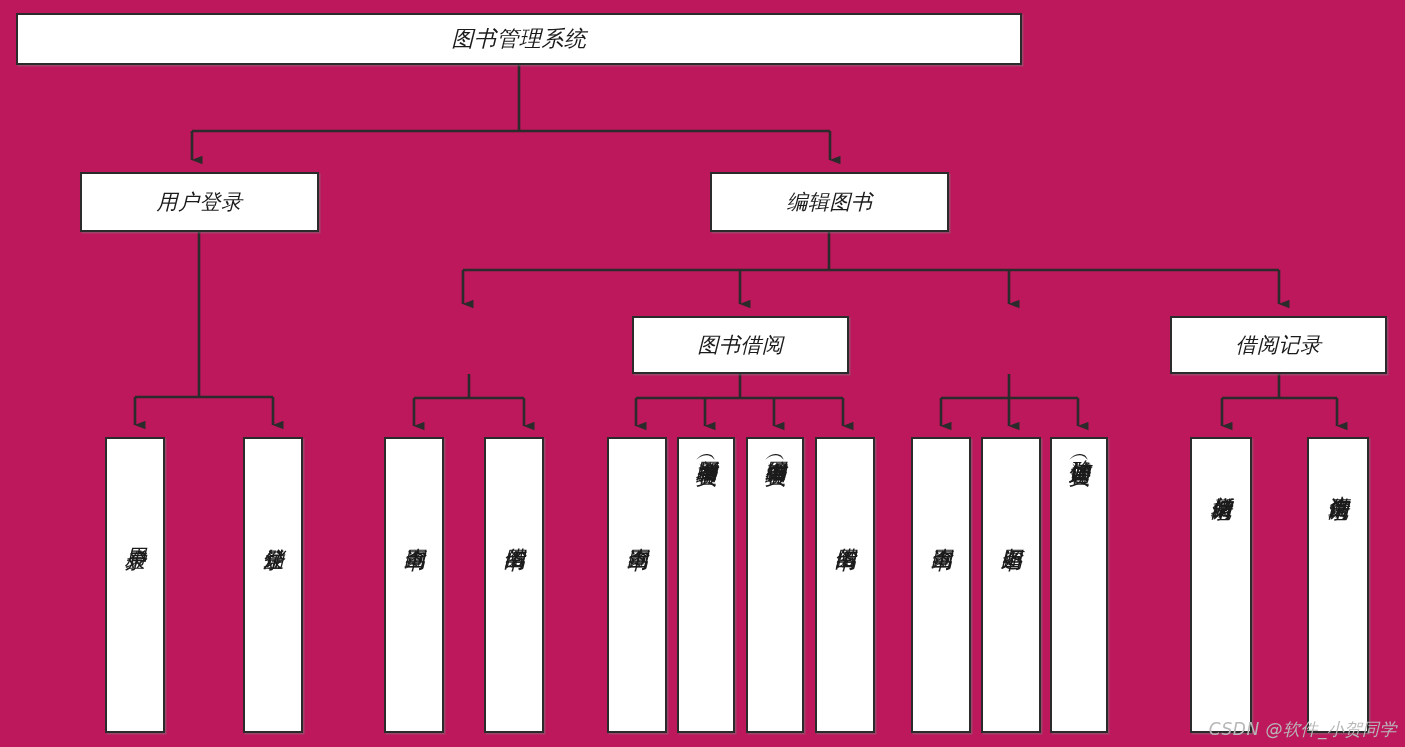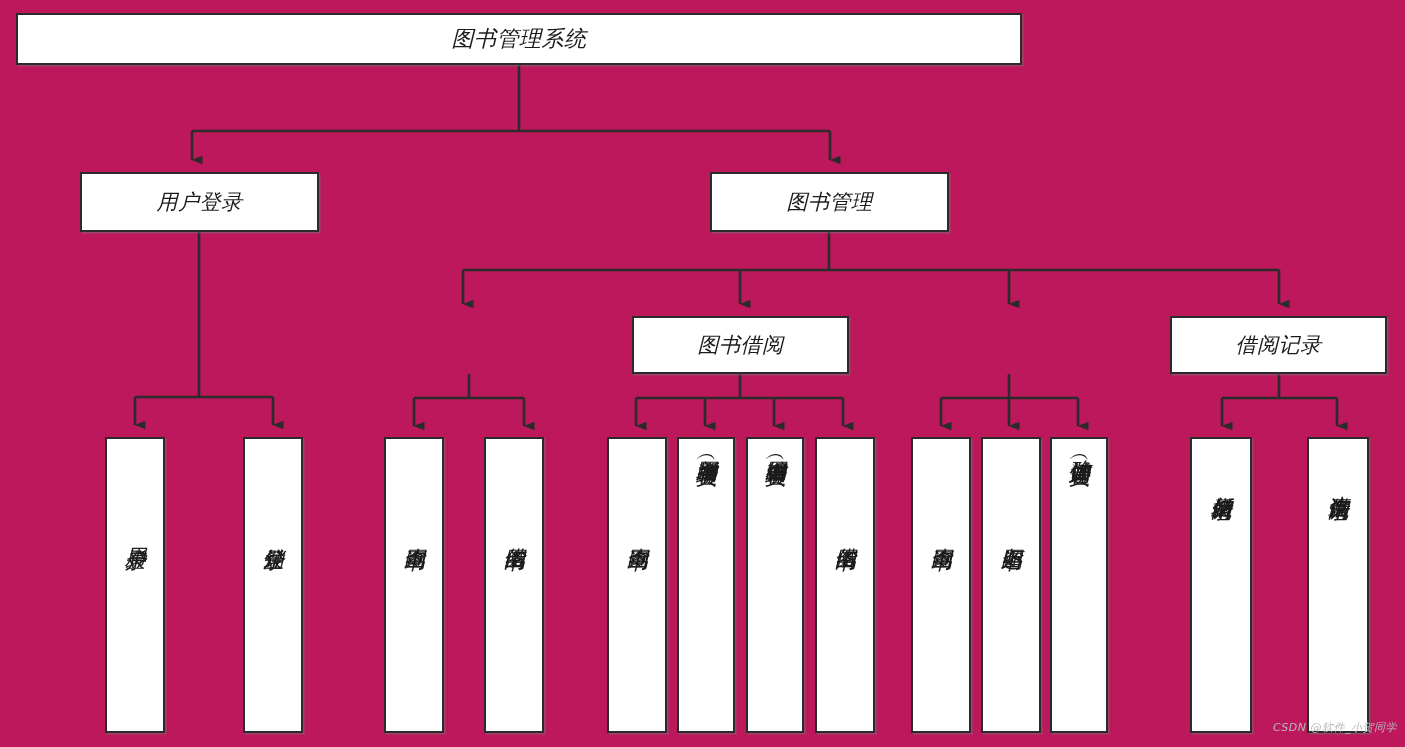--- a/index.html
+++ b/index.html
@@ -67,22 +67,22 @@
   }
   .v-node.mid2 .lbl {
     margin-top: 88px;
   }
   .v-node.mid3 .lbl {
     margin-top: 36px;
   }
   #watermark {
     position: absolute;
     right: 8px;
-    bottom: 12px;
-    font-size: 11px;
+    bottom: 6px;
+    font-size: 17px;
     color: #b8b8b8;
     letter-spacing: 0.5px;
     white-space: nowrap;
     font-family: "DejaVu Sans", "Liberation Sans", sans-serif;
   }
 </style>
 </head>
 <body>
 
 <div id="canvas">
@@ -138,21 +138,21 @@
   </svg>
 
   <div class="node h-node" id="n-root" style="left:16px; top:13px; width:1006px; height:52px;">
     <span class="lbl">图书管理系统</span>
   </div>
 
   <div class="node h-node" style="left:80px; top:172px; width:239px; height:60px;">
     <span class="lbl">用户登录</span>
   </div>
   <div class="node h-node" style="left:710px; top:172px; width:239px; height:60px;">
-    <span class="lbl">图书管理</span>
+    <span class="lbl">编辑图书</span>
   </div>
 
   <div class="node h-node" style="left:632px; top:316px; width:217px; height:58px;">
     <span class="lbl">图书借阅</span>
   </div>
   <div class="node h-node" style="left:1170px; top:316px; width:217px; height:58px;">
     <span class="lbl">借阅记录</span>
   </div>
 
   <div class="node v-node mid2" style="left:105px; top:437px; width:60px; height:296px;">

